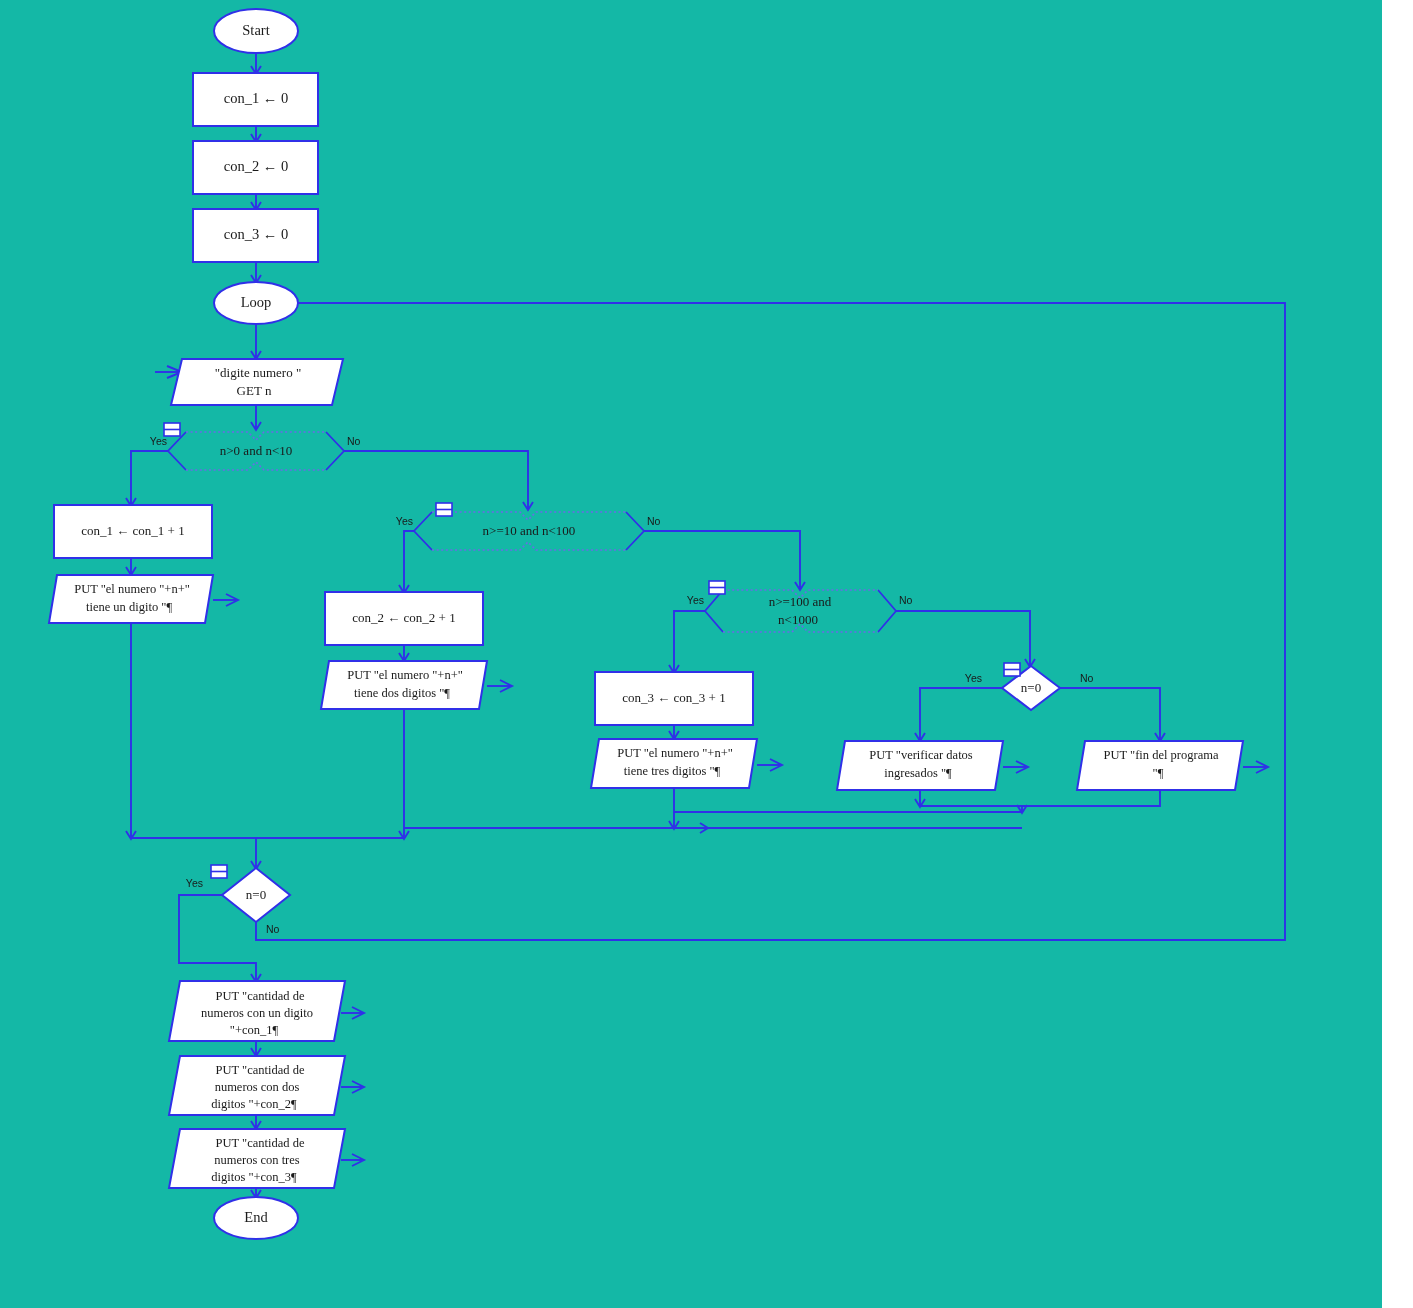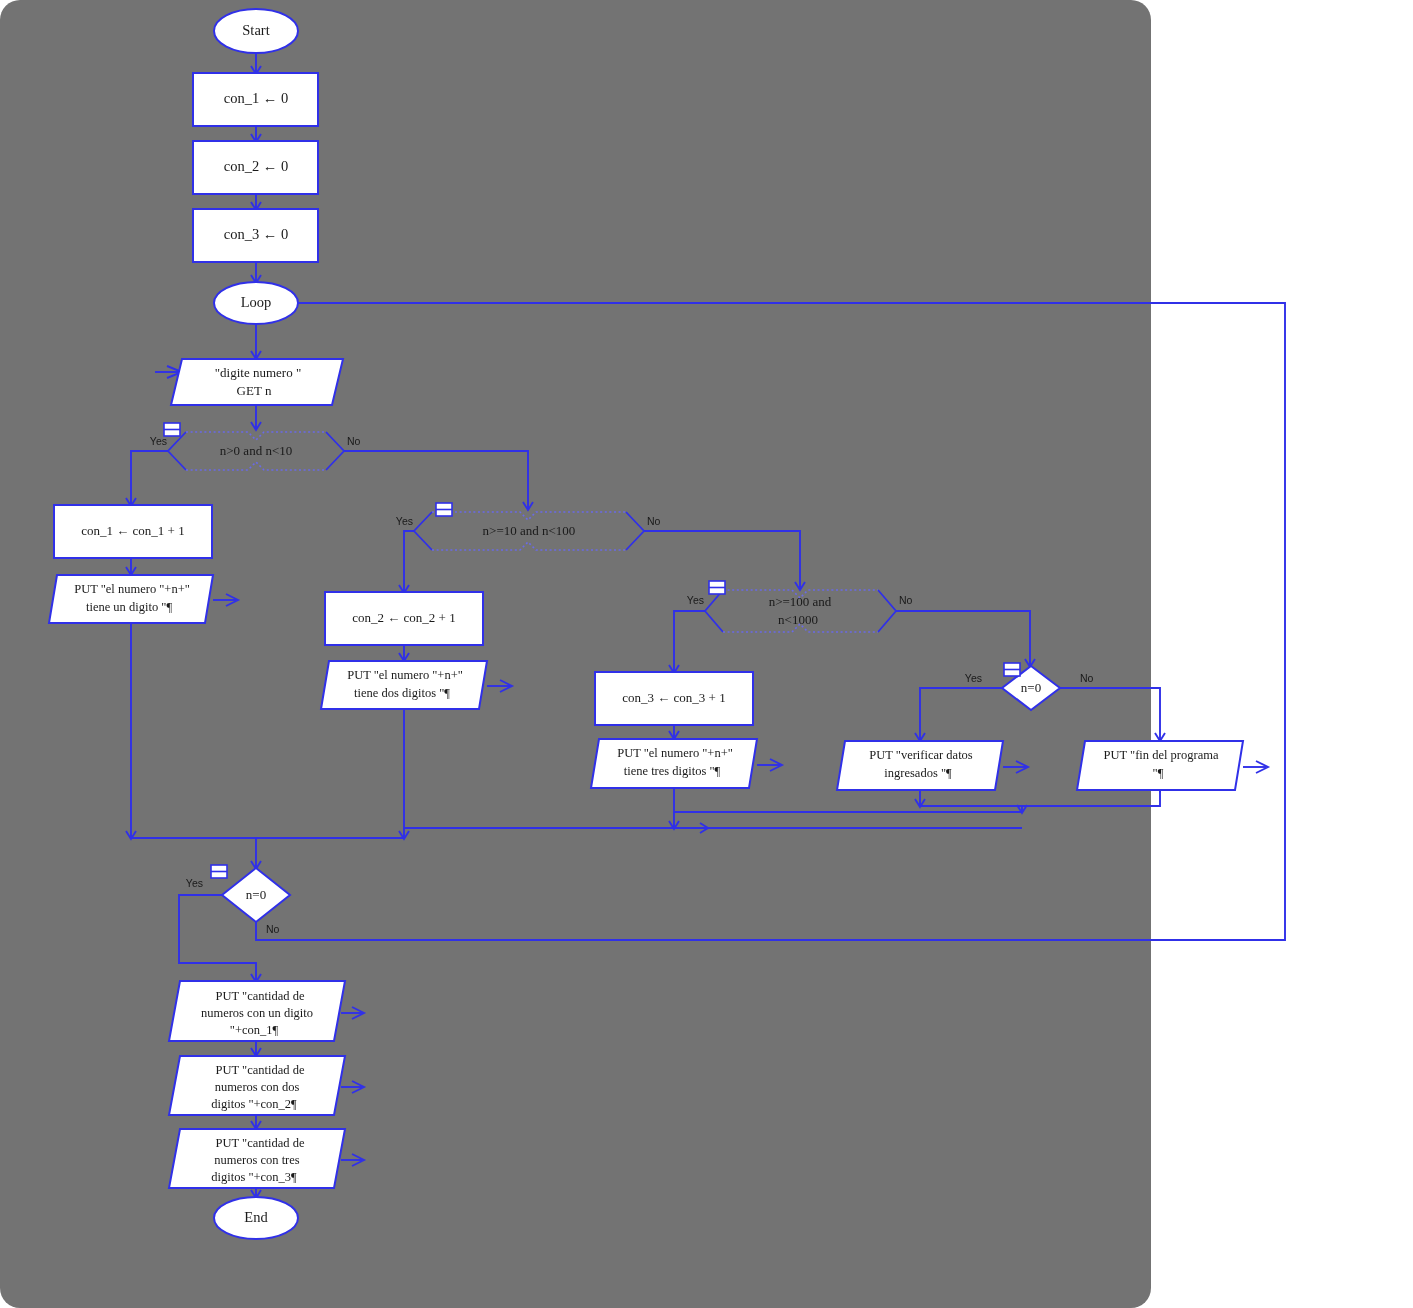--- a/index.html
+++ b/index.html
@@ -5,24 +5,23 @@
   html, body {
     margin: 0;
     padding: 0;
     background: #ffffff;
   }
   body {
     font-family: "Liberation Serif", "DejaVu Serif", serif;
   }
   #canvas {
     position: relative;
-    width: 1151px;
+    width: 1382px;
     height: 1308px;
-    background: #737373;
-    border-radius: 20px;
+    background: #14b8a6;
   }
   svg.flow {
     position: absolute;
     left: 0;
     top: 0;
     width: 1413px;
     height: 1308px;
     overflow: visible;
   }
   .shape {

